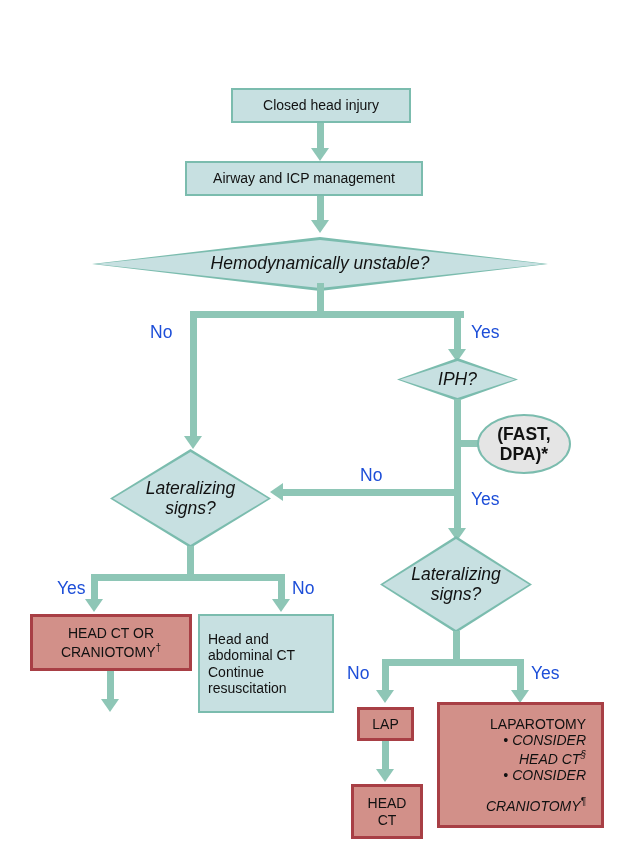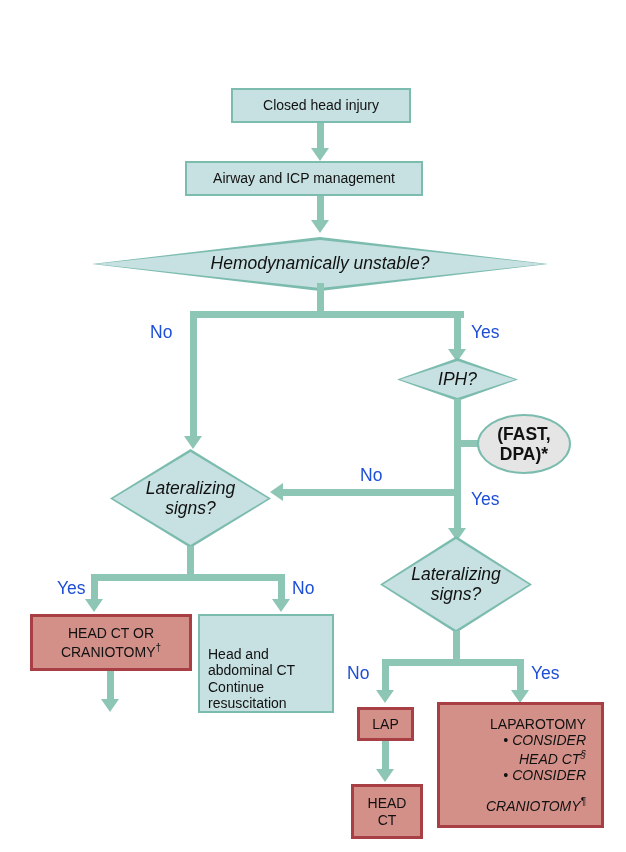--- a/index.html
+++ b/index.html
@@ -218,21 +218,21 @@
 
   <div class="node box-red" style="left:30px;top:614px;width:162px;height:57px;flex-direction:column;">
     <span>HEAD CT OR</span>
     <span><span>CRANIOTOMY</span><sup>†</sup></span>
   </div>
 
   <div class="conn vline" style="left:107px;top:671px;width:7px;height:30px;"></div>
   <div class="arrow-down" style="left:101px;top:699px;"></div>
 
 
-  <div class="node box-teal" style="left:198px;top:614px;width:136px;height:99px;flex-direction:column;align-items:flex-start;padding-left:8px;text-align:left;justify-content:flex-end;">
+  <div class="node box-teal" style="left:198px;top:614px;width:136px;height:99px;flex-direction:column;align-items:flex-start;padding-left:8px;text-align:left;">
     <span>Head and</span>
     <span>abdominal CT</span>
     <span>Continue</span>
     <span>resuscitation</span>
   </div>
 
   <div class="diamond" style="left:380px;top:536px;width:152px;height:97px;">
     <div class="dfill"></div>
     <span class="dtext">
       <span>Lateralizing</span><br>

